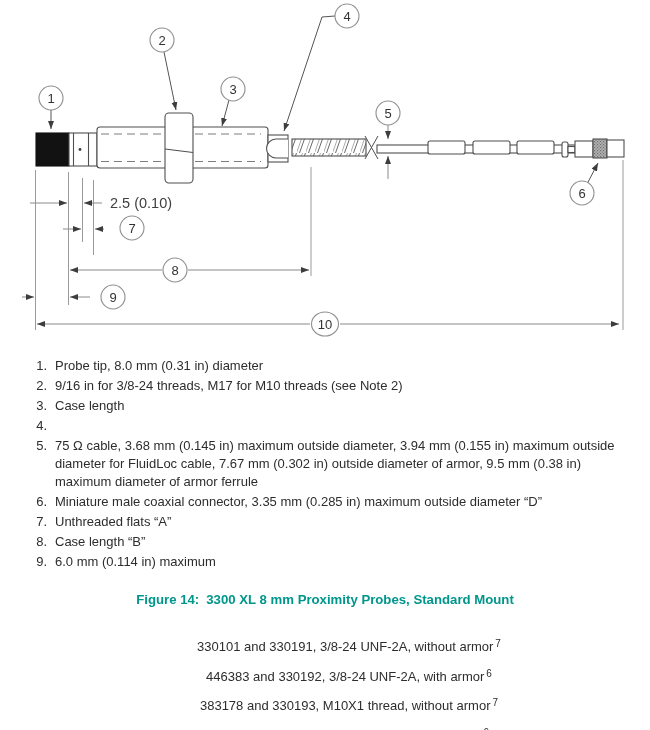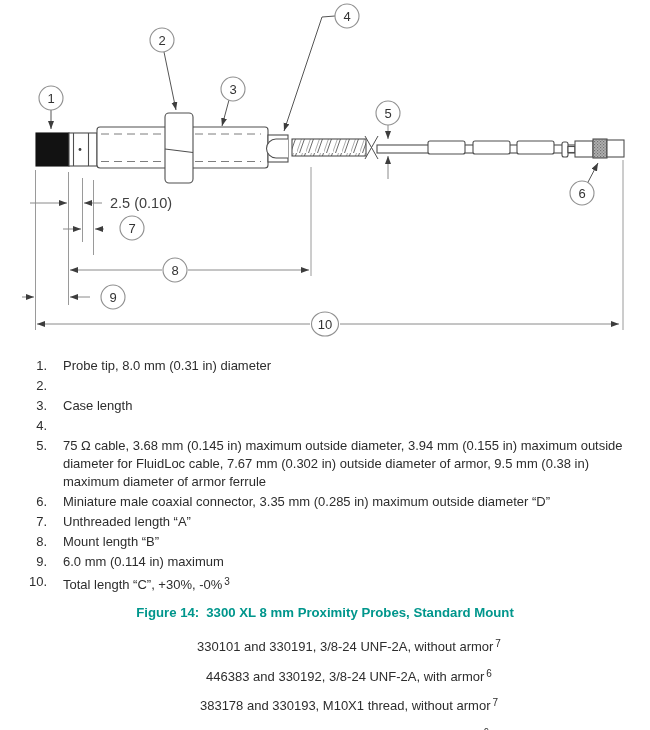--- a/index.html
+++ b/index.html
@@ -6,24 +6,24 @@
   .page{position:relative;width:650px;height:730px;background:#fff;overflow:hidden;
         font-family:"Liberation Sans","DejaVu Sans",sans-serif;color:#2d2d2d;}
   svg text{font-family:"Liberation Sans","DejaVu Sans",sans-serif;}
 
   .diagram{position:absolute;left:0;top:0;}
 
   .legend{position:absolute;left:27px;top:357px;margin:0;padding:0;list-style:none;
           font-size:13px;line-height:18px;color:#2d2d2d;}
   .legend li{display:flex;margin:0 0 2px 0;}
   .legend .num{flex:0 0 20px;text-align:right;margin-right:8px;}
-  .legend .txt{max-width:572px;margin-left:8px;}
+  .legend .txt{max-width:572px;}
   .fnote{font-size:10px;vertical-align:4px;padding-left:2px;}
 
-  .caption{position:absolute;left:0;top:605px;width:650px;text-align:center;
+  .caption{position:absolute;left:0;top:592px;width:650px;text-align:center;
            font-size:13.2px;font-weight:bold;}
   .caption .cap-label{margin-right:7px;}
 
   .variants{position:absolute;left:0;top:631px;width:650px;text-align:center;
             font-size:13px;color:#2d2d2d;}
   .variants .vrow{line-height:26.5px;padding-left:48px;}
 </style>
 </head>
 <body>
 
@@ -169,51 +169,48 @@
     </g>
   </svg>
 
   <ol class="legend">
     <li>
         <span class="num">1.</span>
         <span class="txt"><span>Probe tip, 8.0 mm (0.31 in) diameter</span></span>
       </li>
     <li>
         <span class="num">2.</span>
+        <span class="txt"><span>9/16 in for 3/8-24 threads, M17 for M10 threads (see Note 2)</span></span>
       </li>
     <li>
         <span class="num">3.</span>
         <span class="txt"><span>Case length</span></span>
       </li>
     <li>
         <span class="num">4.</span>
       </li>
     <li>
         <span class="num">5.</span>
         <span class="txt"><span>75 Ω cable, 3.68 mm (0.145 in) maximum outside diameter, 3.94 mm (0.155 in) maximum outside diameter for FluidLoc cable, 7.67 mm (0.302 in) outside diameter of armor, 9.5 mm (0.38 in) maximum diameter of armor ferrule</span></span>
       </li>
     <li>
         <span class="num">6.</span>
         <span class="txt"><span>Miniature male coaxial connector, 3.35 mm (0.285 in) maximum outside diameter “D”</span></span>
       </li>
     <li>
         <span class="num">7.</span>
-        <span class="txt"><span>Unthreaded length “A”</span></span>
+        <span class="txt"><span>Unthreaded flats “A”</span></span>
       </li>
     <li>
         <span class="num">8.</span>
-        <span class="txt"><span>Mount length “B”</span></span>
+        <span class="txt"><span>Case length “B”</span></span>
       </li>
     <li>
         <span class="num">9.</span>
         <span class="txt"><span>6.0 mm (0.114 in) maximum</span></span>
-      </li>
-    <li>
-        <span class="num">10.</span>
-        <span class="txt"><span>Total length “C”, +30%, -0%</span><sup class="fnote">3</sup></span>
       </li>
   </ol>
 
   <div class="caption" style="color: rgb(0, 150, 140);">
     <span class="cap-label">Figure 14:</span><span>3300 XL 8 mm Proximity Probes, Standard Mount</span>
   </div>
 
   <div class="variants">
     <div class="vrow"><span>330101 and 330191, 3/8-24 UNF-2A, without armor</span><sup class="fnote">7</sup></div>
     <div class="vrow"><span>446383 and 330192, 3/8-24 UNF-2A, with armor</span><sup class="fnote">6</sup></div>

